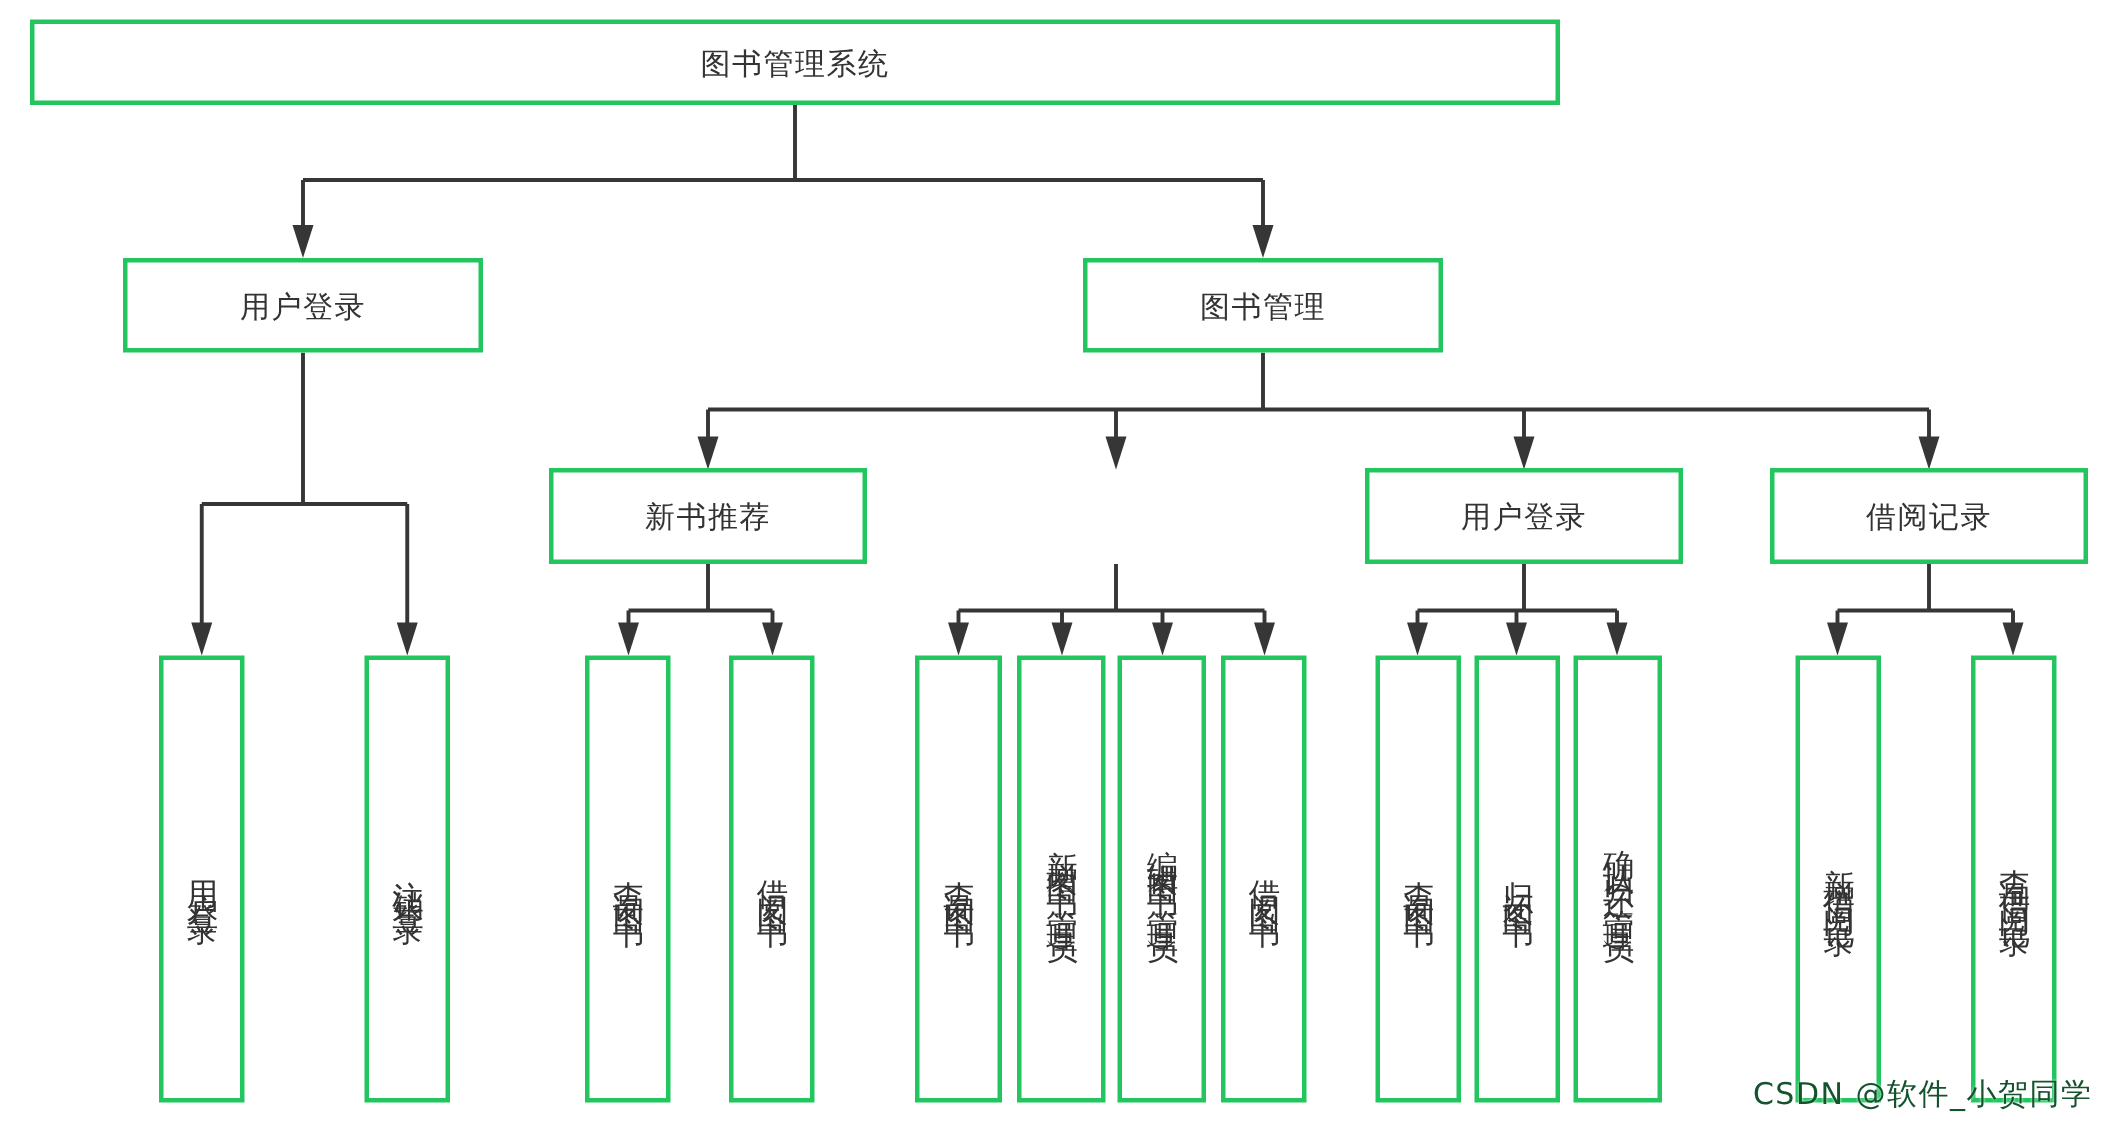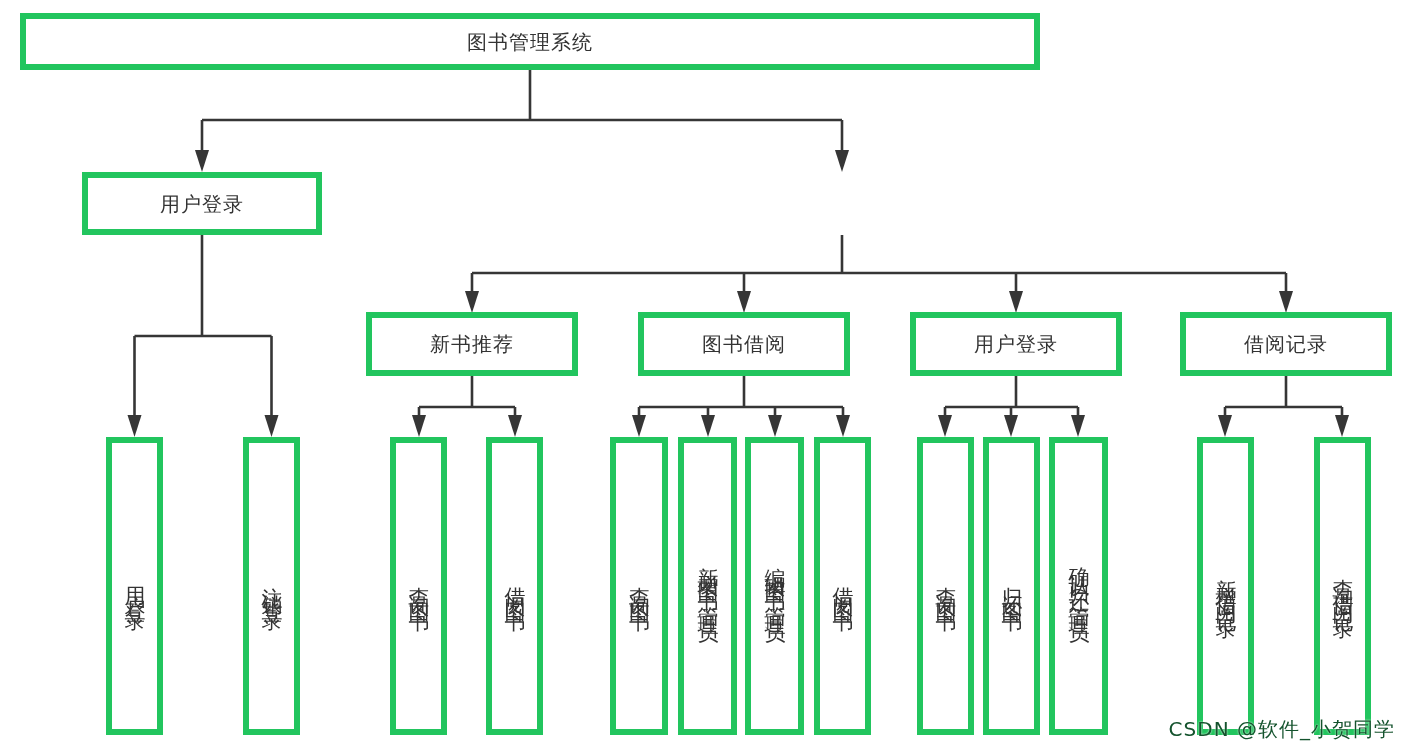--- a/index.html
+++ b/index.html
@@ -30,21 +30,21 @@
     stroke-width: 2.6;
   }
   svg.connectors polygon {
     fill: #363636;
     stroke: none;
   }
   .node {
     position: absolute;
     box-sizing: border-box;
     background: #ffffff;
-    border: 6px solid #22c55e;
+    border: 3px solid #22c55e;
     display: flex;
     align-items: center;
     justify-content: center;
     text-align: center;
   }
   .node.hbox {
     font-size: 20px;
     letter-spacing: 1px;
     line-height: 1;
   }
@@ -131,23 +131,23 @@
     <g>
       <path d="M1286 376 V407 M1225 407 H1342 M1225 407 V417 M1342 407 V417"></path>
       <polygon points="1218,415 1232,415 1225,437"></polygon>
       <polygon points="1335,415 1349,415 1342,437"></polygon>
     </g>
   </svg>
 
   <div class="node root hbox">图书管理系统</div>
 
   <div class="node lvl2 hbox" style="left:82px;">用户登录</div>
+  <div class="node lvl2 hbox" style="left:722px;">图书管理</div>
 
   <div class="node lvl3 hbox" style="left:366px;">新书推荐</div>
-  <div class="node lvl3 hbox" style="left:638px;">图书借阅</div>
   <div class="node lvl3 hbox" style="left:910px;">用户登录</div>
   <div class="node lvl3 hbox" style="left:1180px;">借阅记录</div>
 
   <div class="node leaf" style="left:106px;">
     <span>用户登录</span>
   </div>
   <div class="node leaf" style="left:243px;">
     <span>注销登录</span>
   </div>
 

